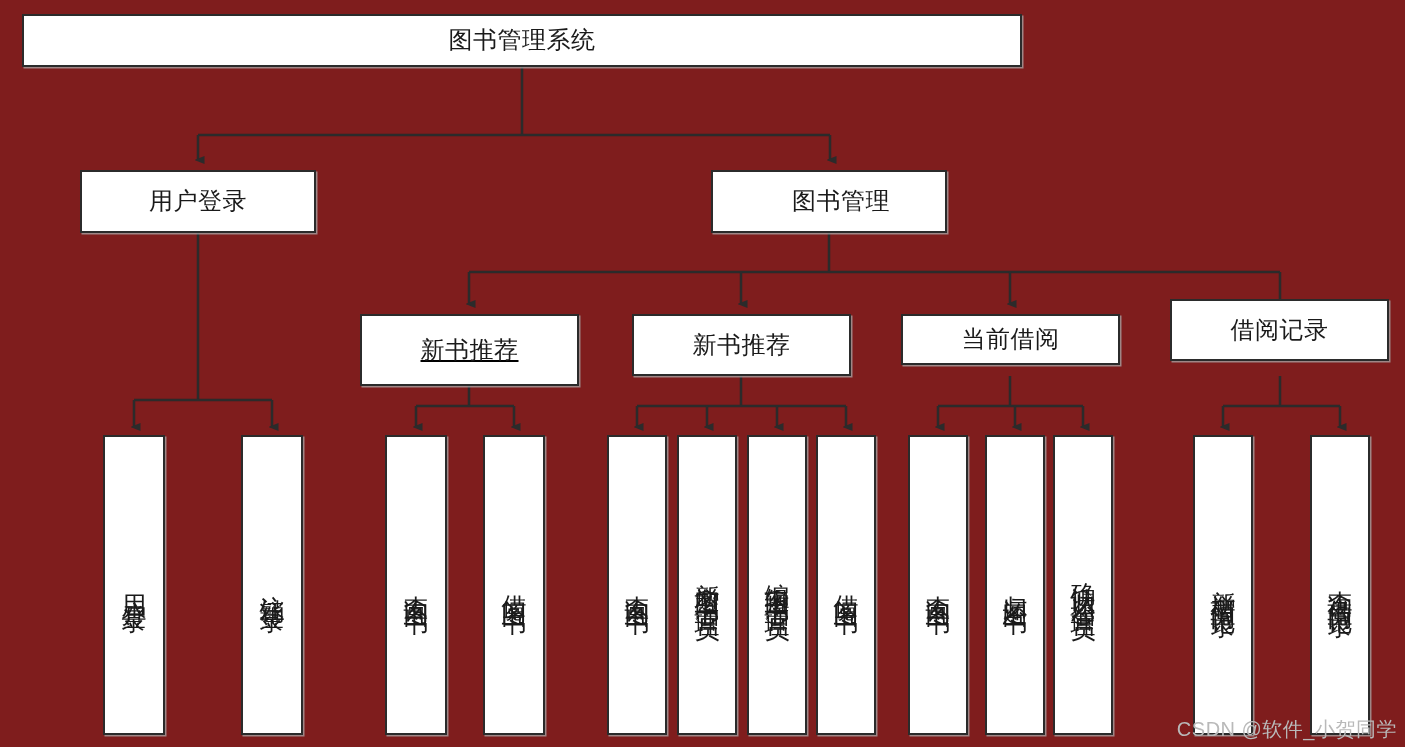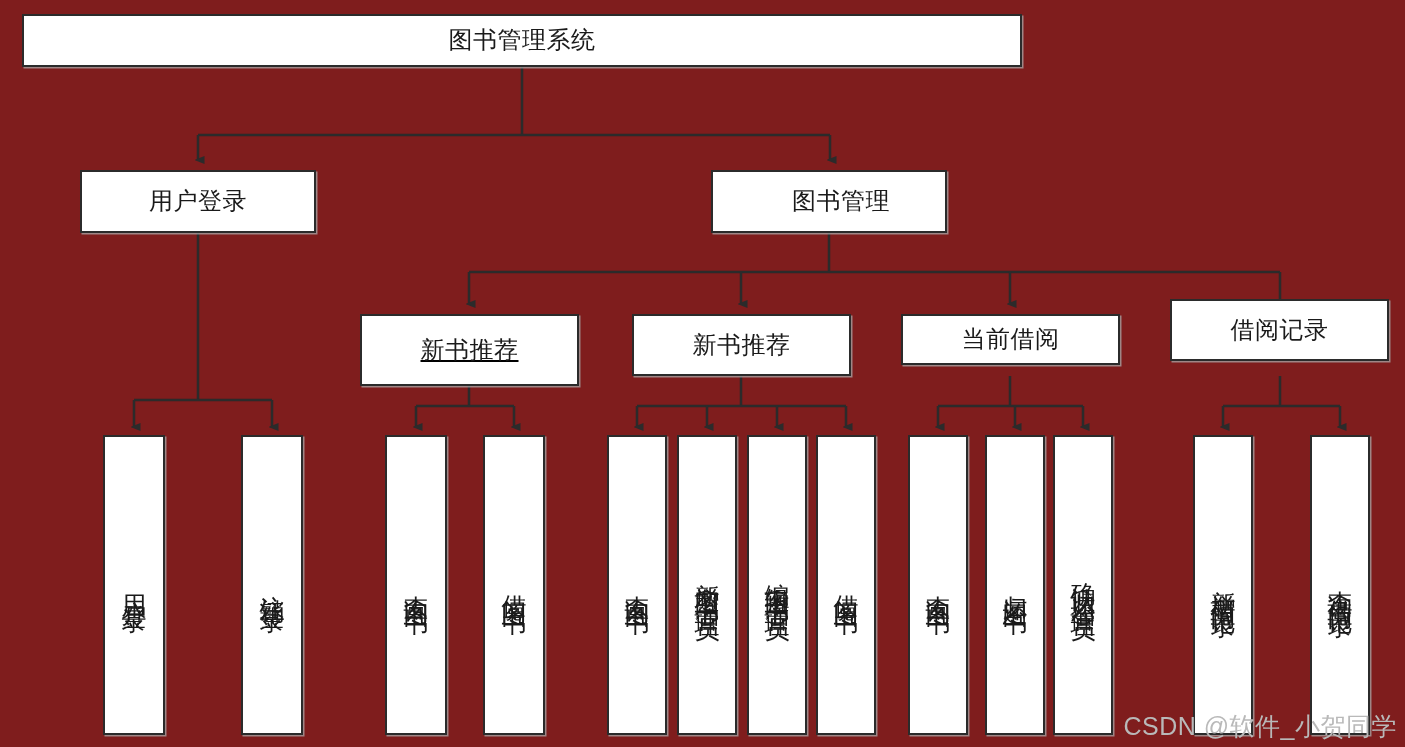--- a/index.html
+++ b/index.html
@@ -57,21 +57,21 @@
     font-size: 25px;
     letter-spacing: 5px;
     line-height: 1;
     white-space: nowrap;
     max-height: 100%;
   }
   #watermark {
     position: absolute;
     right: 8px;
     bottom: 4px;
-    font-size: 25px;
+    font-size: 20px;
     color: #b9b9b9;
     letter-spacing: 0.5px;
     white-space: nowrap;
   }
 </style>
 </head>
 <body>
 
 <div id="diagram-root">
 

